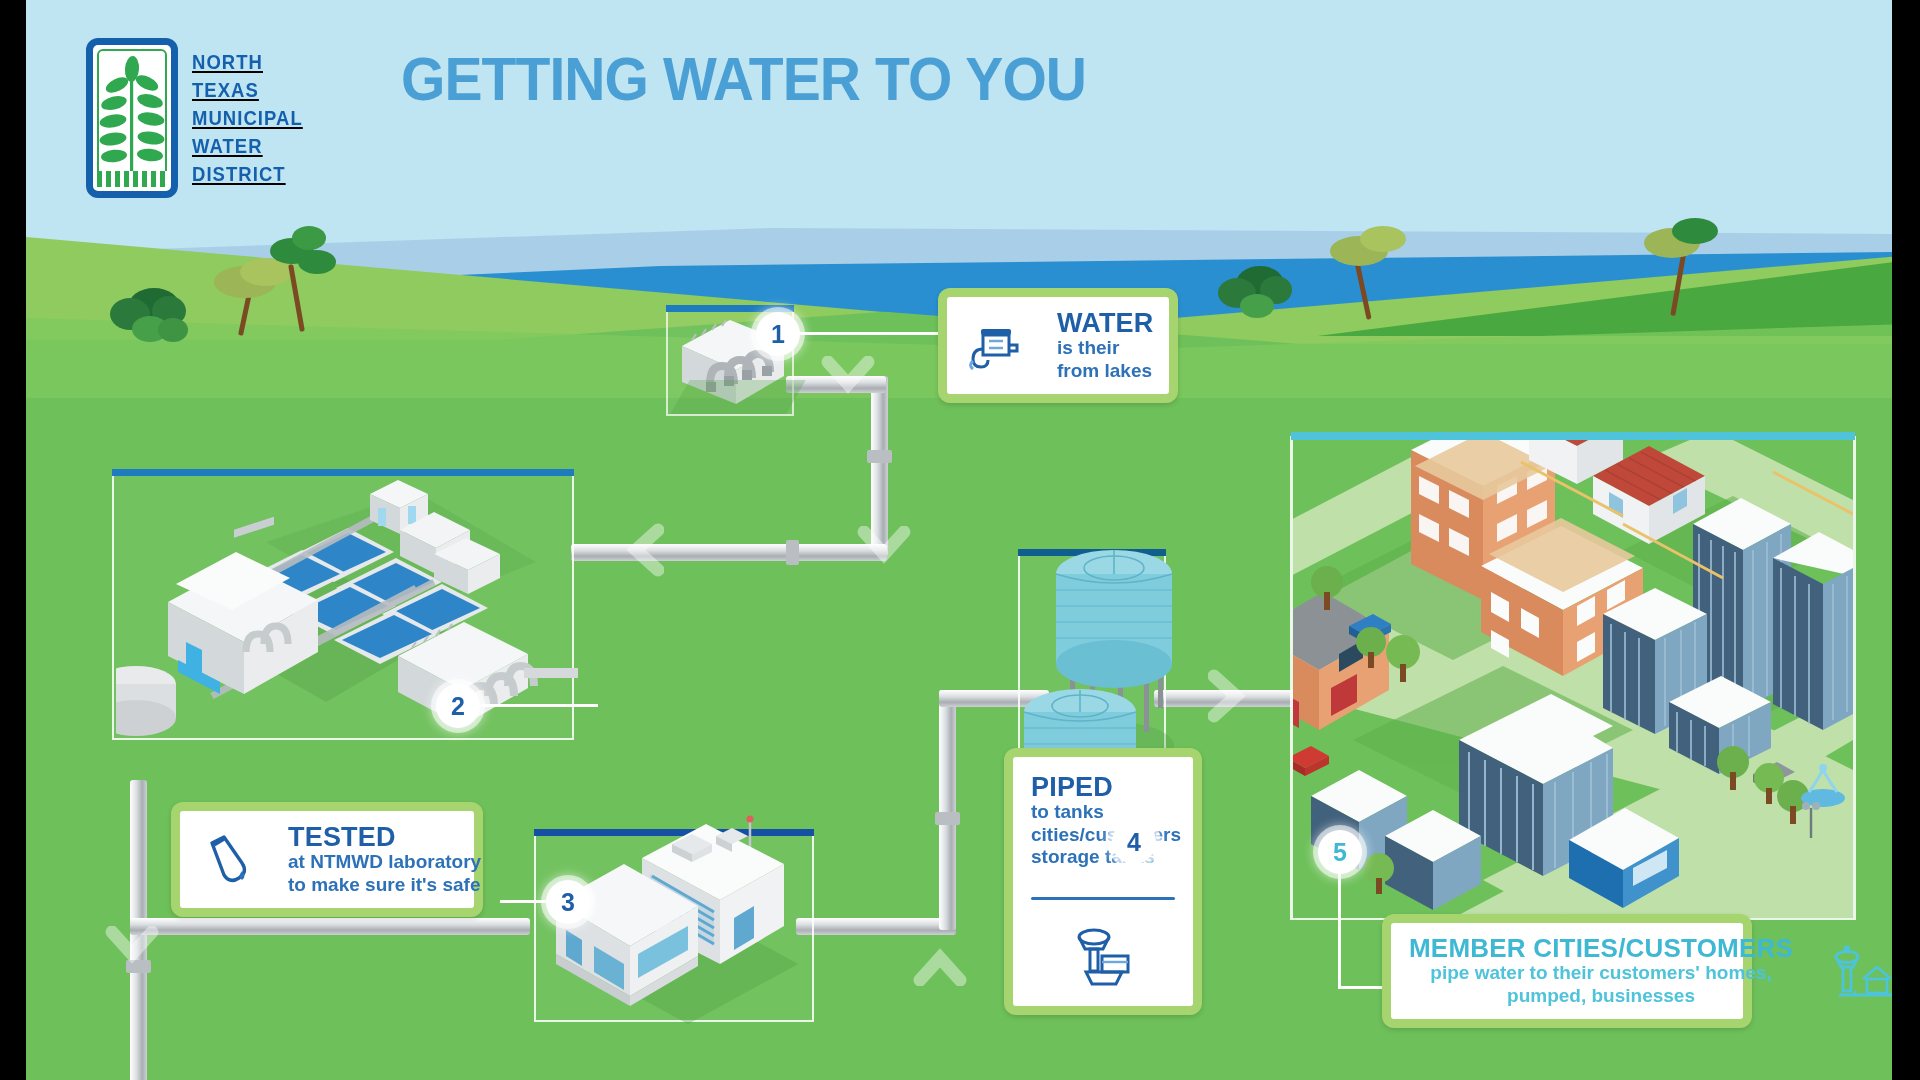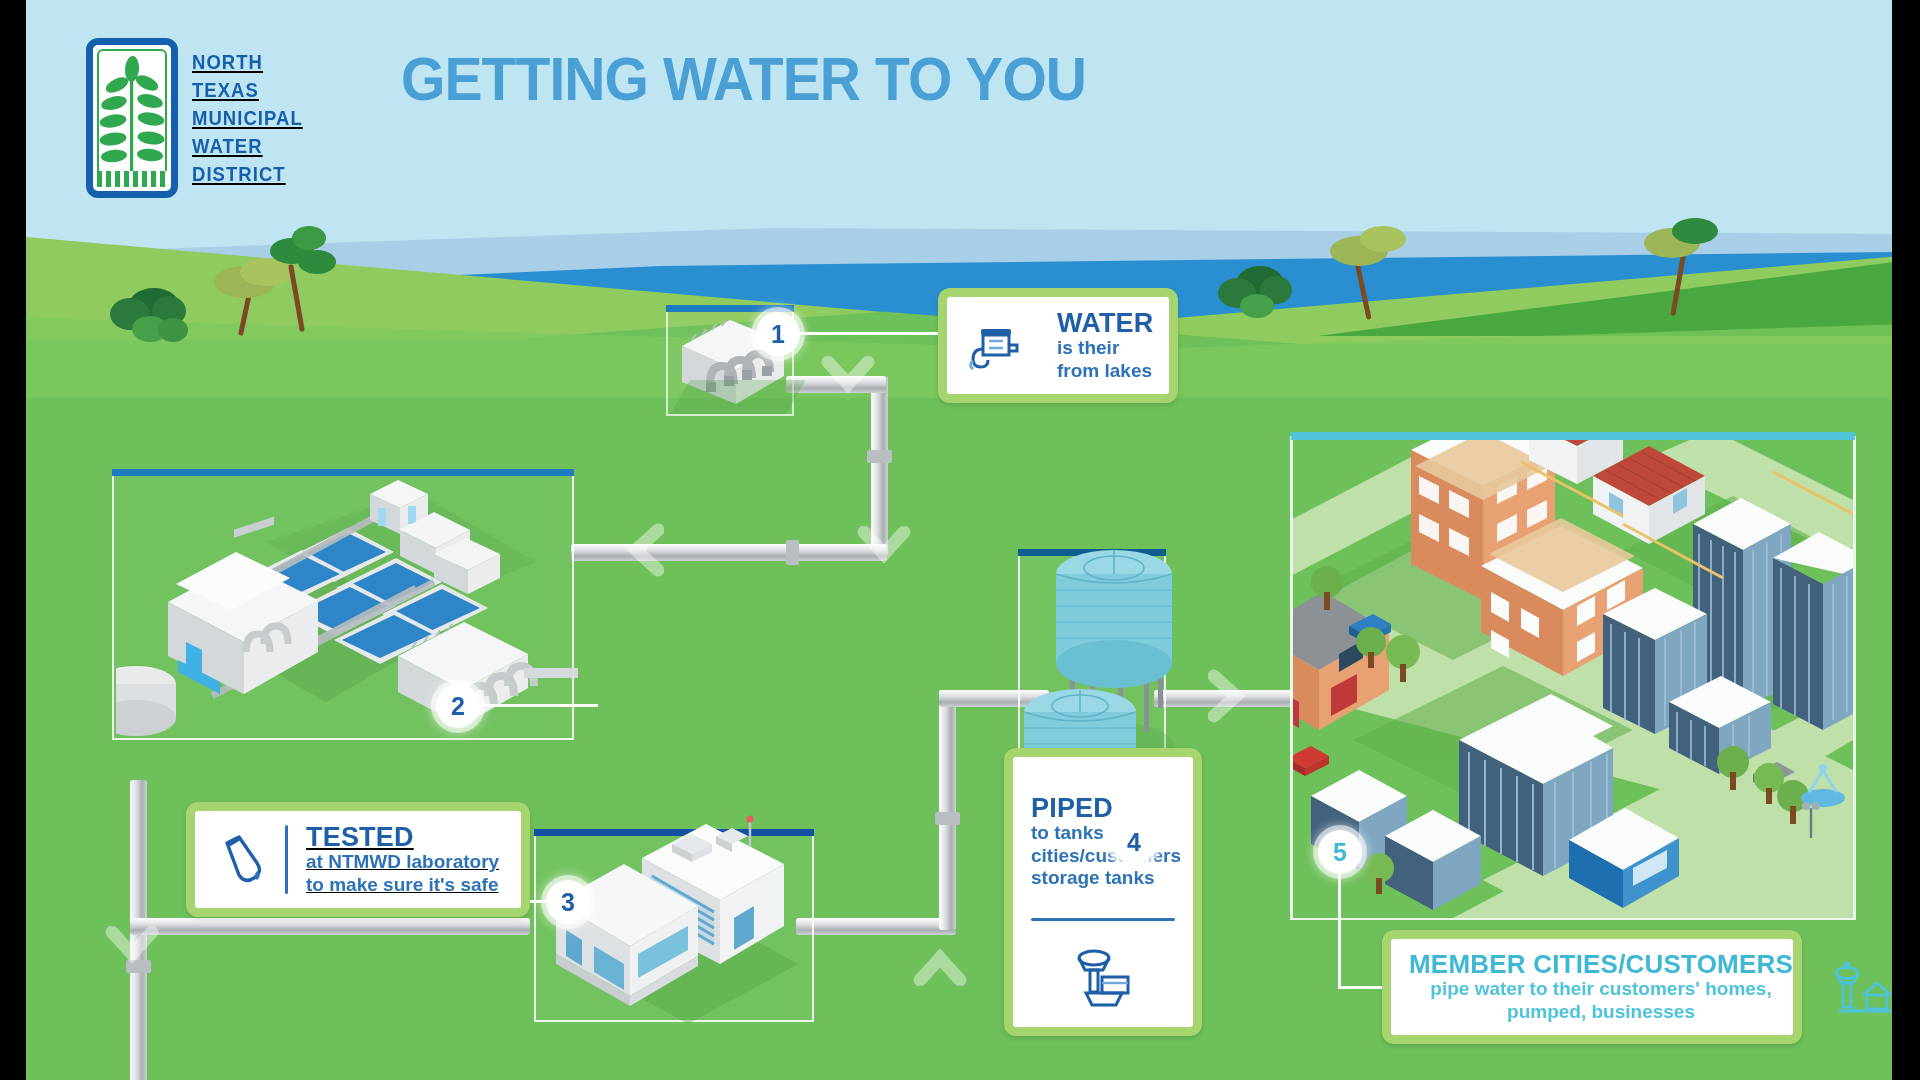--- a/index.html
+++ b/index.html
@@ -493,21 +493,21 @@
         <polygon points="18,140 92,182 92,192 18,150" fill="#c8cdd0"></polygon>
         <polygon points="92,182 160,142 160,152 92,192" fill="#d8dcde"></polygon>
       </svg>
     </div>
 
     <div class="marker" style="left:520px; top:680px;">
       <span>3</span>
     </div>
     <div class="leader" style="left:474px; top:700px; width:52px; height:3px;"></div>
 
-    <div class="callout" style="left:160px; top:602px; width:344px;text-decoration:underline;">
+    <div class="callout" style="left:145px; top:602px; width:312px;">
       <div class="co-icon">
         <svg width="54" height="54" viewBox="0 0 54 54">
           <path d="M14 10 L26 4 L44 30 q6 9 -3 15 q-9 6 -15 -3 Z" fill="none" stroke="#1f5fa8" stroke-width="3.4" stroke-linejoin="round"></path>
           <line x1="16" y1="12" x2="26" y2="6" stroke="#1f5fa8" stroke-width="3.4"></line>
           <path d="M44 38 q5 6 0 9 q-5 -3 0 -9 Z" fill="#2d72b8"></path>
         </svg>
       </div>
       <div class="co-divider"></div>
       <div>
         <div class="co-title">TESTED</div>
@@ -573,21 +573,21 @@
         <polygon points="40,258 76,258 58,286" fill="#5fb4c8"></polygon>
       </svg>
     </div>
 
     <div class="marker" style="left:1086px; top:620px;">
       <span>4</span>
     </div>
     <div class="leader" style="left:1106px; top:660px; width:3px; height:116px;"></div>
 
     <div class="callout" style="left:978px; top:548px; width:198px; flex-direction:column; align-items:flex-start; padding:16px 18px 18px 18px;">
-      <div style="width:100%;margin-top:21px;">
+      <div style="width:100%;">
         <div class="co-title">PIPED</div>
         <div class="co-sub">to tanks</div>
         <div class="co-sub">cities/customers</div>
         <div class="co-sub">storage tanks</div>
       </div>
       <div class="card-divider" style="width:100%; margin:14px 0 10px;"></div>
       <div class="co-icon" style="width:100%; justify-content:center;">
         <svg width="62" height="64" viewBox="0 0 62 64">
           <ellipse cx="22" cy="13" rx="15" ry="7" fill="none" stroke="#1f5fa8" stroke-width="3"></ellipse>
           <path d="M7 13 L13 25 L31 25 L37 13" fill="none" stroke="#1f5fa8" stroke-width="3"></path>
@@ -821,21 +821,21 @@
         </g>
       </svg>
     </div>
 
     <div class="marker teal" style="left:1292px; top:630px;">
       <span>5</span>
     </div>
     <div class="leader" style="left:1312px; top:670px; width:3px; height:118px;"></div>
     <div class="leader" style="left:1312px; top:786px; width:52px; height:3px;"></div>
 
-    <div class="callout teal" style="left:1356px; top:730px; width:420px;">
+    <div class="callout teal" style="left:1356px; top:714px; width:370px;">
       <div>
         <div class="co-title" style="font-size:26px;">MEMBER CITIES/CUSTOMERS</div>
         <div class="co-sub">pipe water to their customers' homes,</div>
         <div class="co-sub">pumped, businesses</div>
       </div>
       <div class="co-divider"></div>
       <div class="co-icon">
         <svg width="104" height="56" viewBox="0 0 104 56">
           <circle cx="18" cy="6" r="3.4" fill="#4ec3da"></circle>
           <ellipse cx="18" cy="14" rx="11" ry="5.5" fill="none" stroke="#4ec3da" stroke-width="2.8"></ellipse>

